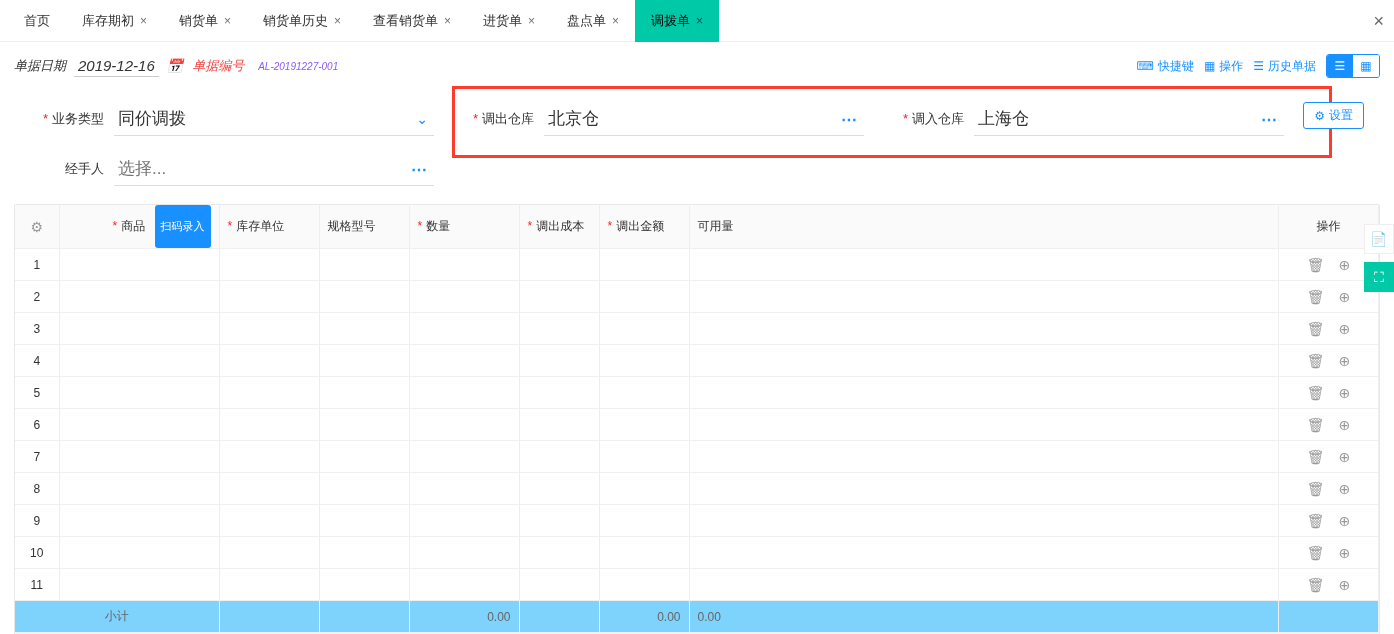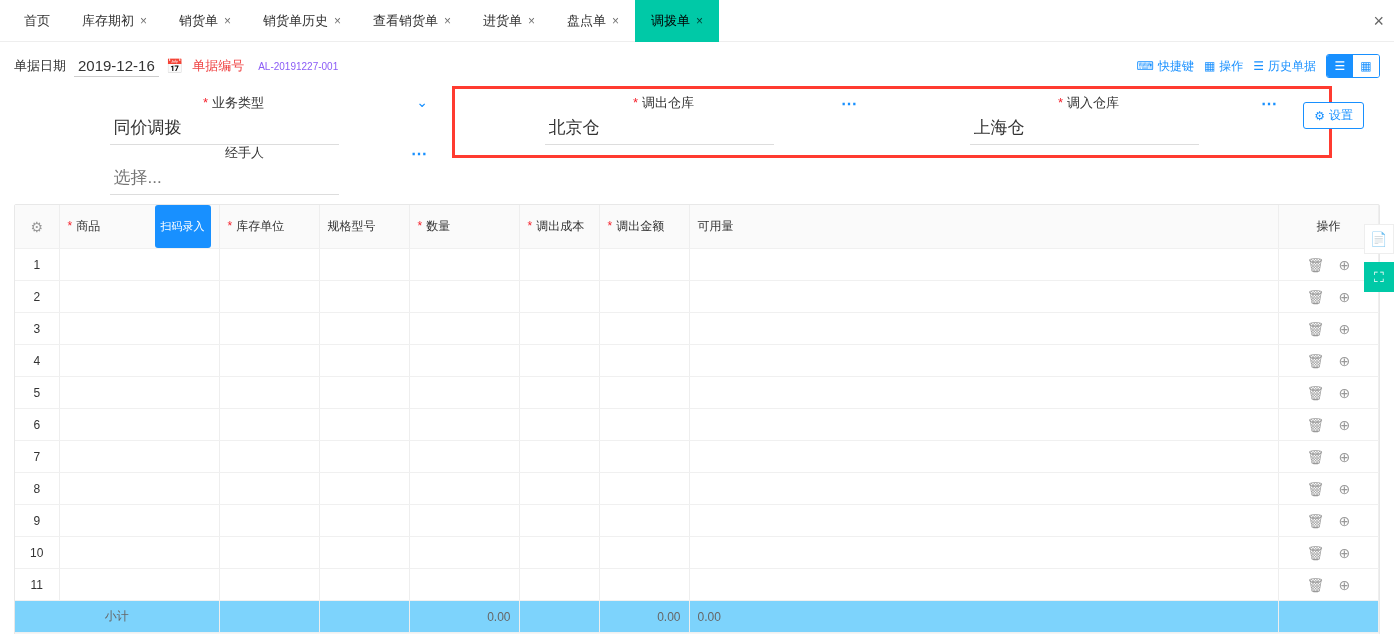--- a/index.html
+++ b/index.html
@@ -8,37 +8,37 @@
 
 .tabs-bar { display: flex; align-items: center; height: 42px; border-bottom: 1px solid #eee; padding: 0 0 0 8px; position: relative; }
 .tab { padding: 0 16px; height: 42px; display: flex; align-items: center; font-size: 13px; color: #333; cursor: pointer; gap: 6px; }
 .tab.active { background: #00c9a7; color: #000000; }
 .tab.home { font-weight: 500; }
 .tab-close { font-size: 12px; color: inherit; opacity: 0.7; cursor: pointer; }
 .tabs-close-all { position: absolute; right: 10px; top: 50%; transform: translateY(-50%); font-size: 18px; color: #666; cursor: pointer; }
 
 
 .toolbar { display: flex; align-items: center; height: 48px; padding: 0 14px; }
-.toolbar-left { display: flex; align-items: center; gap: 8px; }
+.toolbar-left { display: flex; align-items: center; gap: 8px; font-style: italic; }
 .tb-label { font-size: 13px; color: #333; }
 .tb-date { font-size: 15px; color: #333; border-bottom: 1px solid #ccc; padding: 2px 4px; }
 .tb-cal { color: #1890ff; font-size: 14px; }
 .tb-docnum-label { font-size: 13px; color: #ef4444; }
 .tb-docnum { font-size: 10px; color: #8b5cf6; margin-left: 6px; }
 .toolbar-right { margin-left: auto; display: flex; align-items: center; gap: 10px; }
 .tb-link { display: flex; align-items: center; gap: 4px; color: #1890ff; font-size: 12px; cursor: pointer; }
 .tb-link .ic { font-size: 12px; color: #1890ff; }
 .view-toggle { display: flex; border: 1px solid #1890ff; border-radius: 3px; overflow: hidden; }
 .view-btn { width: 26px; height: 22px; display: flex; align-items: center; justify-content: center; background: #fff; color: #1890ff; cursor: pointer; font-size: 12px; }
 .view-btn.active { background: #1890ff; color: #fff; }
 
 
 .form-area { padding: 4px 14px 10px 14px; position: relative; }
 .form-row { display: flex; align-items: center; height: 50px; }
-.form-group { display: flex; align-items: center; width: 420px; position: relative; flex-direction: column; }
+.form-group { display: flex; align-items: center; width: 420px; position: relative; }
 .form-group.first { margin-right: 20px; }
 .fg-label { width: 100px; text-align: right; font-size: 13px; color: #333; padding-right: 10px; }
 .req { color: #f5222d; margin-right: 4px; }
 .fg-input { flex: 1; border: none; border-bottom: 1px solid #ddd; padding: 6px 4px; font-size: 17px; color: #333; background: transparent; outline: none; }
 .fg-input.placeholder { color: #bbb; }
 .fg-suffix { position: absolute; right: 6px; color: #1890ff; font-size: 14px; cursor: pointer; }
 .fg-suffix.dots { letter-spacing: 1px; color: #1890ff; font-size: 16px; font-weight: bold; }
 .chev-down { color: #1890ff; }
 .red-box { position: absolute; border: 3px solid #ff3b30; top: -4px; height: 72px; width: 880px; left: 452px; pointer-events: none; }
 .settings-btn { position: absolute; right: 30px; top: 12px; border: 1px solid #1890ff; border-radius: 3px; color: #1890ff; background: #fff; font-size: 12px; padding: 4px 10px; cursor: pointer; display: flex; align-items: center; gap: 4px; }
@@ -46,21 +46,21 @@
 
 .table-wrap { margin: 0 14px; border: 1px solid #e8e8e8; border-radius: 2px; position: relative; }
 .tbl { width: 100%; border-collapse: collapse; table-layout: fixed; font-size: 12px; }
 .tbl th, .tbl td { border-right: 1px solid #eee; border-bottom: 1px solid #f0f0f0; height: 32px; padding: 0 8px; text-align: left; }
 .tbl thead th { background: #fafafa; font-weight: 500; color: #333; height: 36px; }
 .tbl .col-gear { width: 44px; text-align: center; }
 .tbl .col-num { width: 44px; text-align: center; }
 .tbl .col-ops { width: 100px; text-align: center; }
 .gear-ic { color: #999; font-size: 14px; cursor: pointer; }
 .scan-tag { background: #1890ff; color: #fff; font-size: 11px; padding: 14px 6px; border-radius: 3px; margin-left: 6px; }
-.th-inner { display: flex; align-items: center; justify-content: space-between; }
+.th-inner { display: flex; align-items: center; justify-content: space-between; margin-left: 45px; }
 .row-ops { display: flex; align-items: center; justify-content: center; gap: 14px; }
 .row-ops .ic { color: #999; font-size: 14px; cursor: pointer; }
 .subtotal-row td { background: #7dd3fc; color: #666; }
 .hscroll { height: 12px; background: #f5f5f5; position: relative; }
 .hscroll .thumb { position: absolute; left: 80px; height: 6px; top: 3px; width: 1140px; background: #c0c0c0; border-radius: 3px; }
 
 
 .side-rail { position: absolute; right: 0; top: 224px; display: flex; flex-direction: column; gap: 8px; }
 .rail-btn { width: 30px; height: 30px; display: flex; align-items: center; justify-content: center; font-size: 14px; cursor: pointer; }
 .rail-btn.doc { background: #fff; border: 1px solid #eee; color: #999; }

